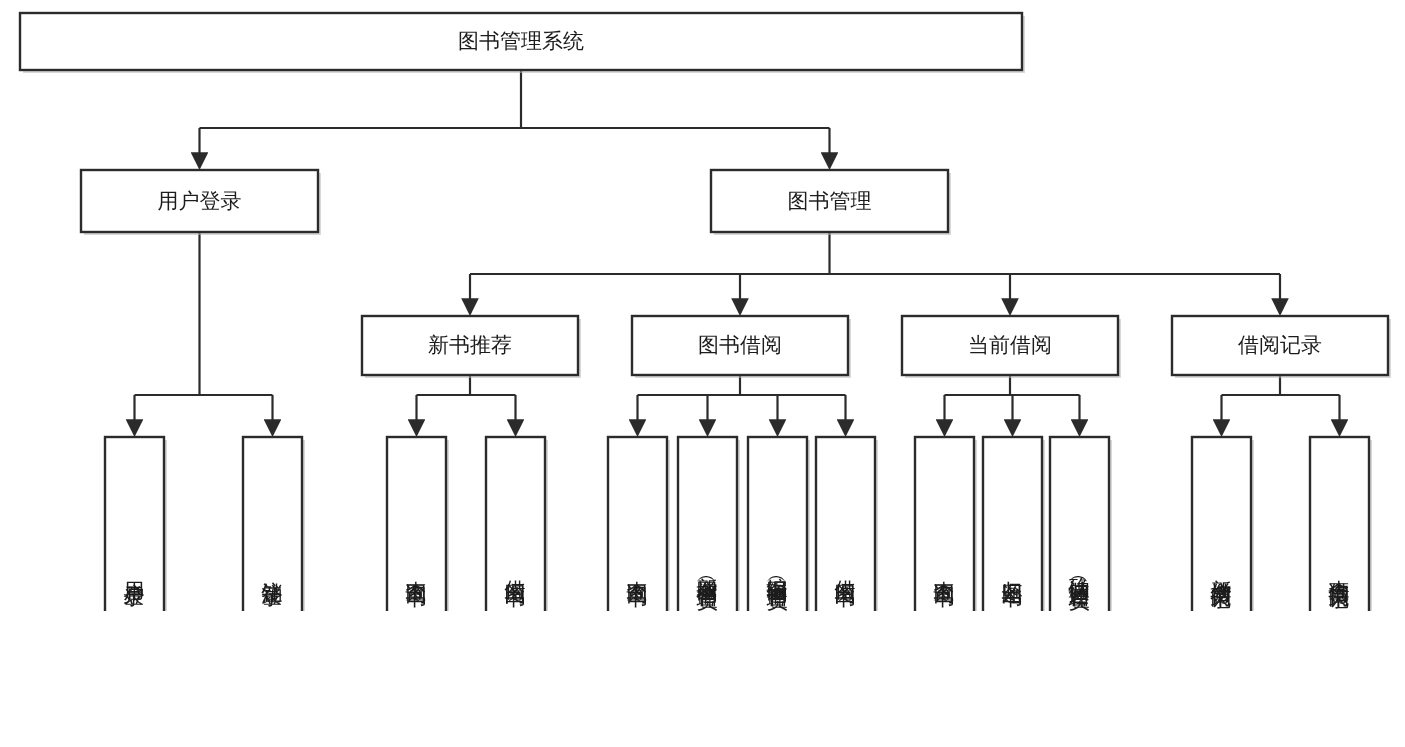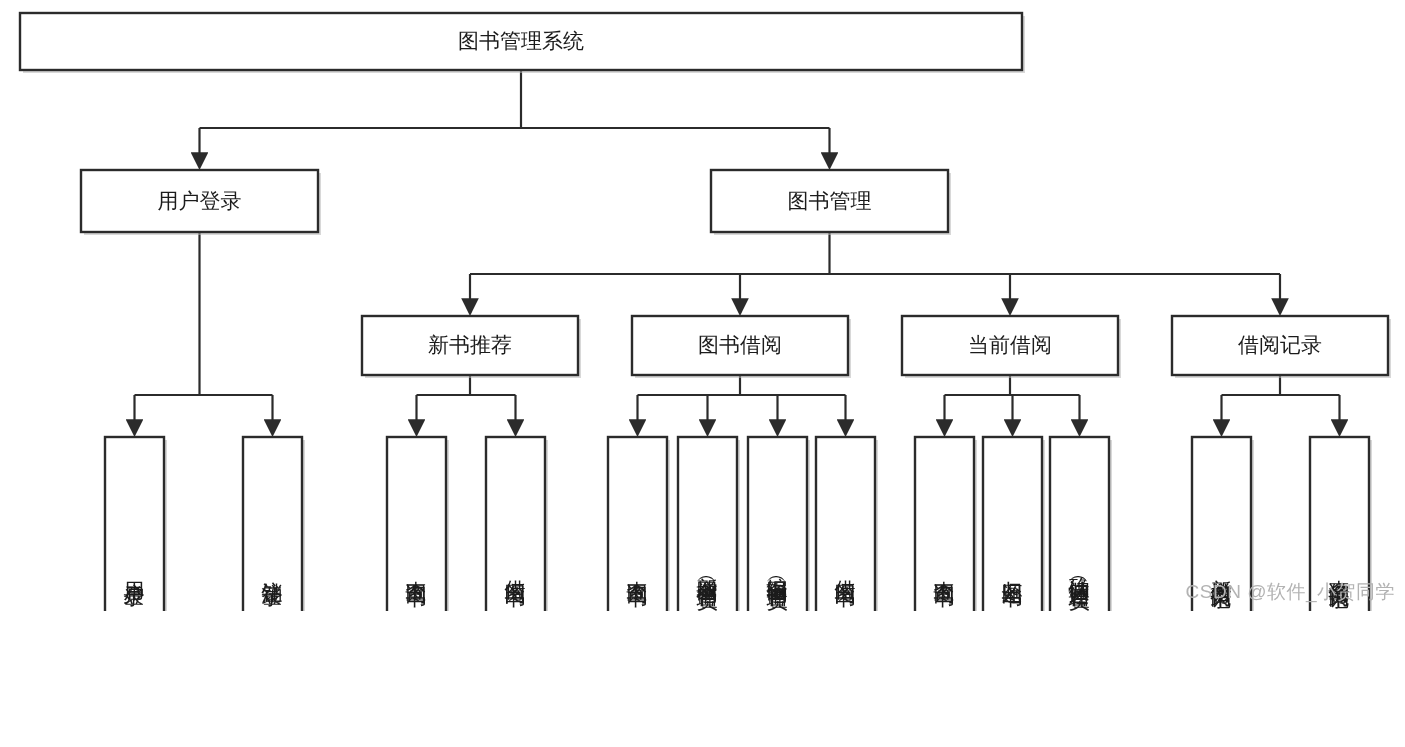--- a/index.html
+++ b/index.html
@@ -212,15 +212,14 @@
           <text class="node-label-v" x="1221.5" y="568.71484375" text-anchor="start">新增借阅记录</text>
         </g>
         <g>
           <rect class="node-shadow" x="1313" y="440" width="59" height="298"></rect>
           <rect class="node-rect" x="1310" y="437" width="59" height="298"></rect>
           <text class="node-label-v" x="1339.5" y="568.71484375" text-anchor="start">查询借阅记录</text>
         </g>
       </g>
   </svg>
 
-  <div class="watermark-text">CSDN @软件_小贺同学</div>
 
 </div>
 
 </body></html>

